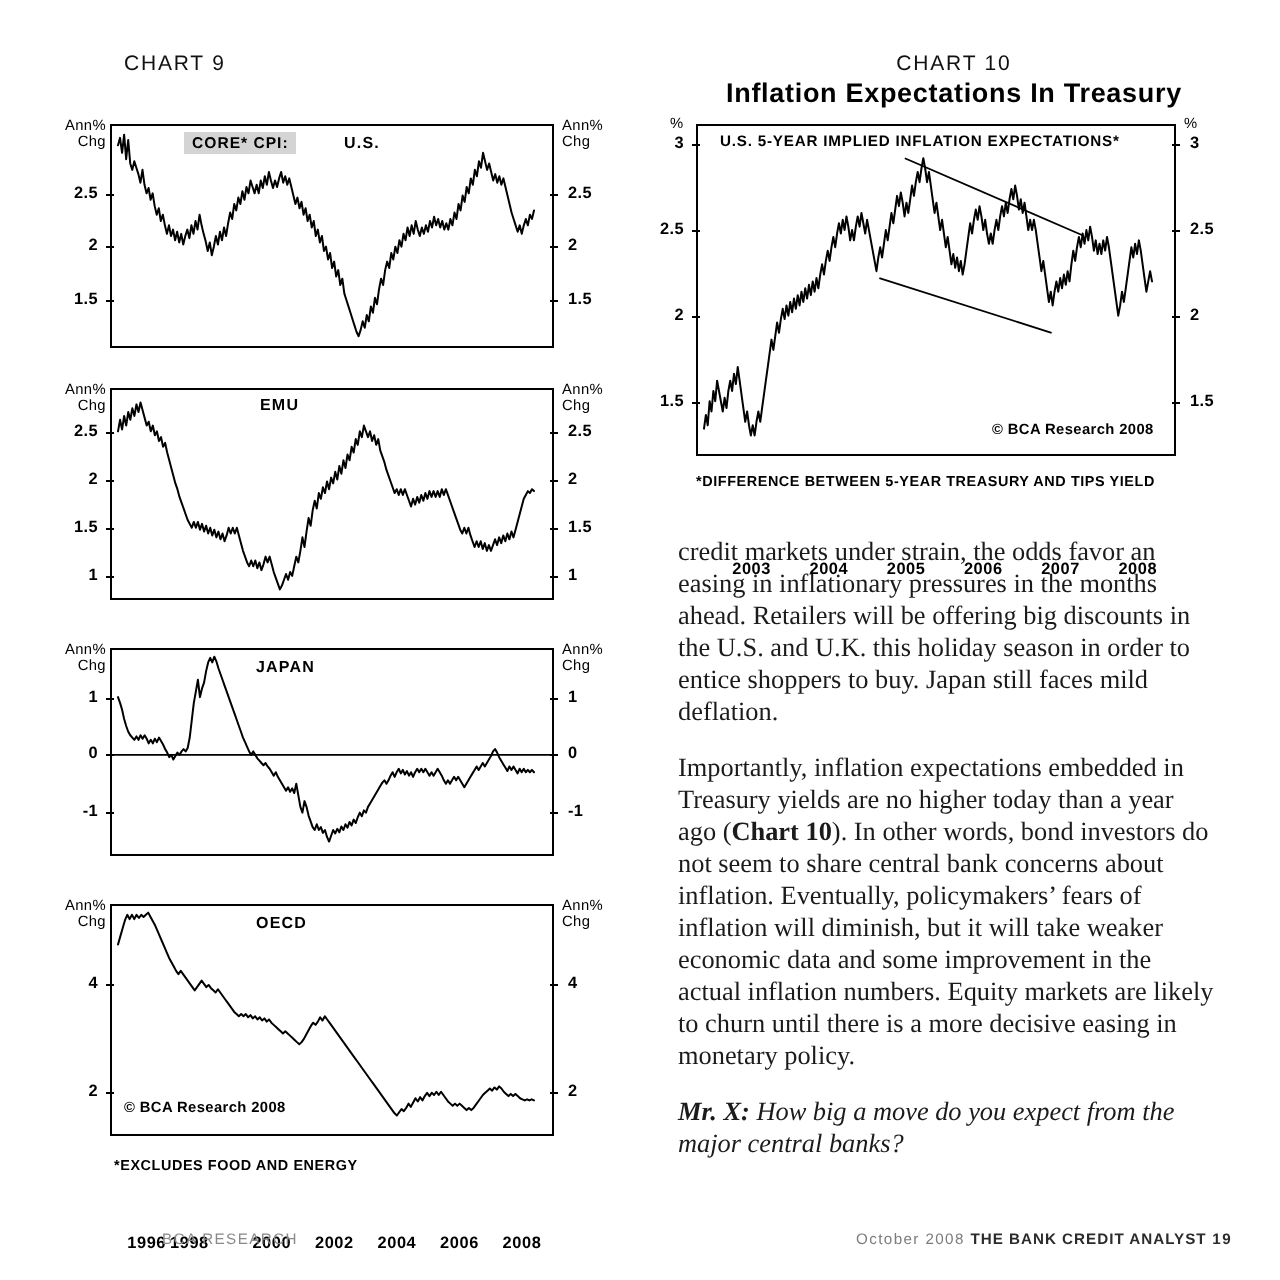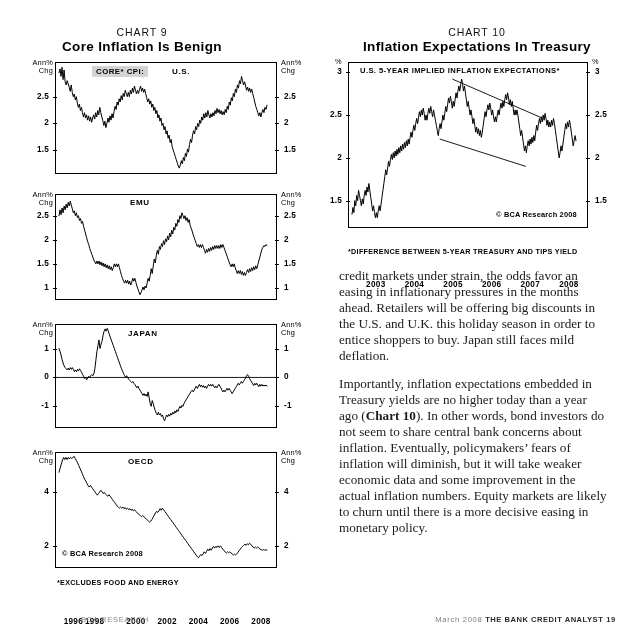--- a/index.html
+++ b/index.html
@@ -92,21 +92,20 @@
   .foot-right .pub{font-weight:bold;color:#2b2b2b;letter-spacing:.5px;}
   .foot-right .pg{font-weight:bold;color:#2b2b2b;}
 </style>
 </head>
 <body>
 
 <div class="page">
 
   <div class="chart-head" style="left:62px;top:26px;">
     <div class="chart-num">CHART 9</div>
-    <div class="chart-title">Core Inflation Is Benign</div>
   </div>
 
   <div class="panel" id="p9a" style="left:55px;top:62px;width:222px;height:112px;">
     <div class="frame"></div>
     <svg class="plot-svg" id="svg9a" width="222" height="112">
         <path d="M4.00 10.67L5.02 6.93L6.04 14.40L7.06 5.33L8.08 17.60L9.10 8.00L10.12 19.73L11.14 22.93L12.16 18.67L13.18 21.87L14.20 25.07L15.22 29.33L16.24 22.93L17.25 30.40L18.27 34.67L19.29 32.00L20.31 37.87L21.33 34.67L22.35 41.07L23.37 45.33L24.39 42.13L25.41 48.53L26.43 45.33L27.45 50.67L28.47 54.93L29.49 50.67L30.51 56.00L31.53 52.80L32.55 58.13L33.57 53.87L34.59 59.20L35.61 54.93L36.63 60.27L37.65 56.00L38.67 52.80L39.69 57.07L40.71 50.67L41.73 54.93L42.75 48.53L43.76 52.80L44.78 45.33L45.80 50.67L46.82 54.93L47.84 58.67L48.86 63.47L49.88 59.20L50.90 65.60L51.92 61.33L52.94 56.00L53.96 60.27L54.98 53.87L56.00 58.13L57.02 51.73L58.04 56.00L59.06 49.60L60.08 44.27L61.10 47.47L62.12 40.00L63.14 43.20L64.16 36.80L65.18 40.00L66.20 33.60L67.22 37.87L68.24 31.47L69.25 34.67L70.27 28.27L71.29 31.47L72.31 34.67L73.33 30.40L74.35 34.67L75.37 28.27L76.39 32.00L77.41 26.13L78.43 30.40L79.45 24.00L80.47 28.27L81.49 32.00L82.51 28.27L83.53 31.47L84.55 27.20L85.57 24.00L86.59 29.33L87.61 26.13L88.63 30.40L89.65 27.20L90.67 31.47L91.69 35.73L92.71 40.00L93.73 36.80L94.75 42.13L95.76 38.93L96.78 45.33L97.80 42.13L98.82 48.53L99.84 45.33L100.86 51.73L101.88 48.53L102.90 56.00L103.92 52.80L104.94 59.20L105.96 56.00L106.98 63.47L108.00 61.33L109.02 67.73L110.04 64.53L111.06 72.00L112.08 68.80L113.10 76.27L114.12 73.07L115.14 80.53L116.16 77.33L117.18 84.80L118.20 88.00L119.22 91.20L120.24 94.40L121.25 97.60L122.27 100.80L123.29 104.00L124.31 106.13L125.33 102.93L126.35 98.67L127.37 101.87L128.39 95.47L129.41 98.67L130.43 91.20L131.45 94.40L132.47 86.93L133.49 90.13L134.51 82.67L135.53 77.33L136.55 80.53L137.57 73.07L138.59 68.80L139.61 72.00L140.63 64.53L141.65 67.73L142.67 61.33L143.69 64.53L144.71 58.13L145.73 61.33L146.75 54.93L147.76 58.13L148.78 51.73L149.80 56.00L150.82 50.67L151.84 54.93L152.86 48.53L153.88 52.80L154.90 56.00L155.92 51.73L156.94 54.93L157.96 50.67L158.98 53.87L160.00 48.53L161.02 51.73L162.04 46.40L163.06 50.67L164.08 47.47L165.10 51.73L166.12 48.53L167.14 52.80L168.16 49.60L169.18 52.80L170.20 47.47L171.22 50.67L172.24 44.27L173.25 47.47L174.27 40.00L175.29 43.20L176.31 35.73L177.33 38.93L178.35 31.47L179.37 34.67L180.39 27.20L181.41 30.40L182.43 22.93L183.45 26.13L184.47 18.67L185.49 21.87L186.51 14.40L187.53 18.67L188.55 22.93L189.57 19.73L190.59 24.00L191.61 28.27L192.63 25.07L193.65 29.33L194.67 26.13L195.69 30.40L196.71 27.20L197.73 31.47L198.75 35.73L199.76 40.00L200.78 44.27L201.80 47.47L202.82 50.67L203.84 53.87L204.86 50.67L205.88 54.93L206.90 50.67L207.92 47.47L208.94 50.67L209.96 45.33L210.98 47.47L212.00 43.20" fill="none" stroke="#000" stroke-width="1" stroke-linejoin="round" stroke-linecap="round"></path>
       </svg>
   </div>
   <div class="axlabel" style="left:26px;top:59px;text-align:right;width:27px;">
     <span>Ann%</span><br><span>Chg</span>
@@ -258,27 +257,28 @@
       <div style="position: absolute; top: 72.268px; height: 1px; width: 4px; background: rgb(0, 0, 0); left: 586px;"></div>
     </div>
   <div id="c10-xticks">
       <div class="xtick" style="left: 366.103px; top: 232px;">2003</div>
       <div class="xtick" style="left: 404.724px; top: 232px;">2004</div>
       <div class="xtick" style="left: 443.345px; top: 232px;">2005</div>
       <div class="xtick" style="left: 481.966px; top: 232px;">2006</div>
       <div class="xtick" style="left: 520.586px; top: 232px;">2007</div>
       <div class="xtick" style="left: 559.207px; top: 232px;">2008</div>
     </div>
-  <div class="footnote" style="left:348px;top:247px;">*DIFFERENCE BETWEEN 5-YEAR TREASURY AND TIPS YIELD</div>
+  <div class="footnote" style="left:348px;top:236px;">*DIFFERENCE BETWEEN 5-YEAR TREASURY AND TIPS YIELD</div>
 
   <div class="textcol">
     <p>credit markets under strain, the odds favor an easing in inflationary pressures in the months ahead. Retailers will be offering big discounts in the U.S. and U.K. this holiday season in order to entice shoppers to buy. Japan still faces mild deflation.</p>
     <p><span>Importantly, inflation expectations embedded in Treasury yields are no higher today than a year ago (</span><span class="bold-ref">Chart 10</span><span>). In other words, bond investors do not seem to share central bank concerns about inflation. Eventually, policymakers’ fears of inflation will diminish, but it will take weaker economic data and some improvement in the actual inflation numbers. Equity markets are likely to churn until there is a more decisive easing in monetary policy.</span></p>
+    <p class="qa"><span class="who">Mr. X:</span> <span>How big a move do you expect from the major central banks?</span></p>
   </div>
 
   <div class="foot foot-left">BCA RESEARCH</div>
   <div class="foot foot-right">
-    <span>March 2008</span>
+    <span>October 2008</span>
     <span class="pub">THE BANK CREDIT ANALYST</span>
     <span class="pg">19</span>
   </div>
 
 </div>
 
 </body></html>

